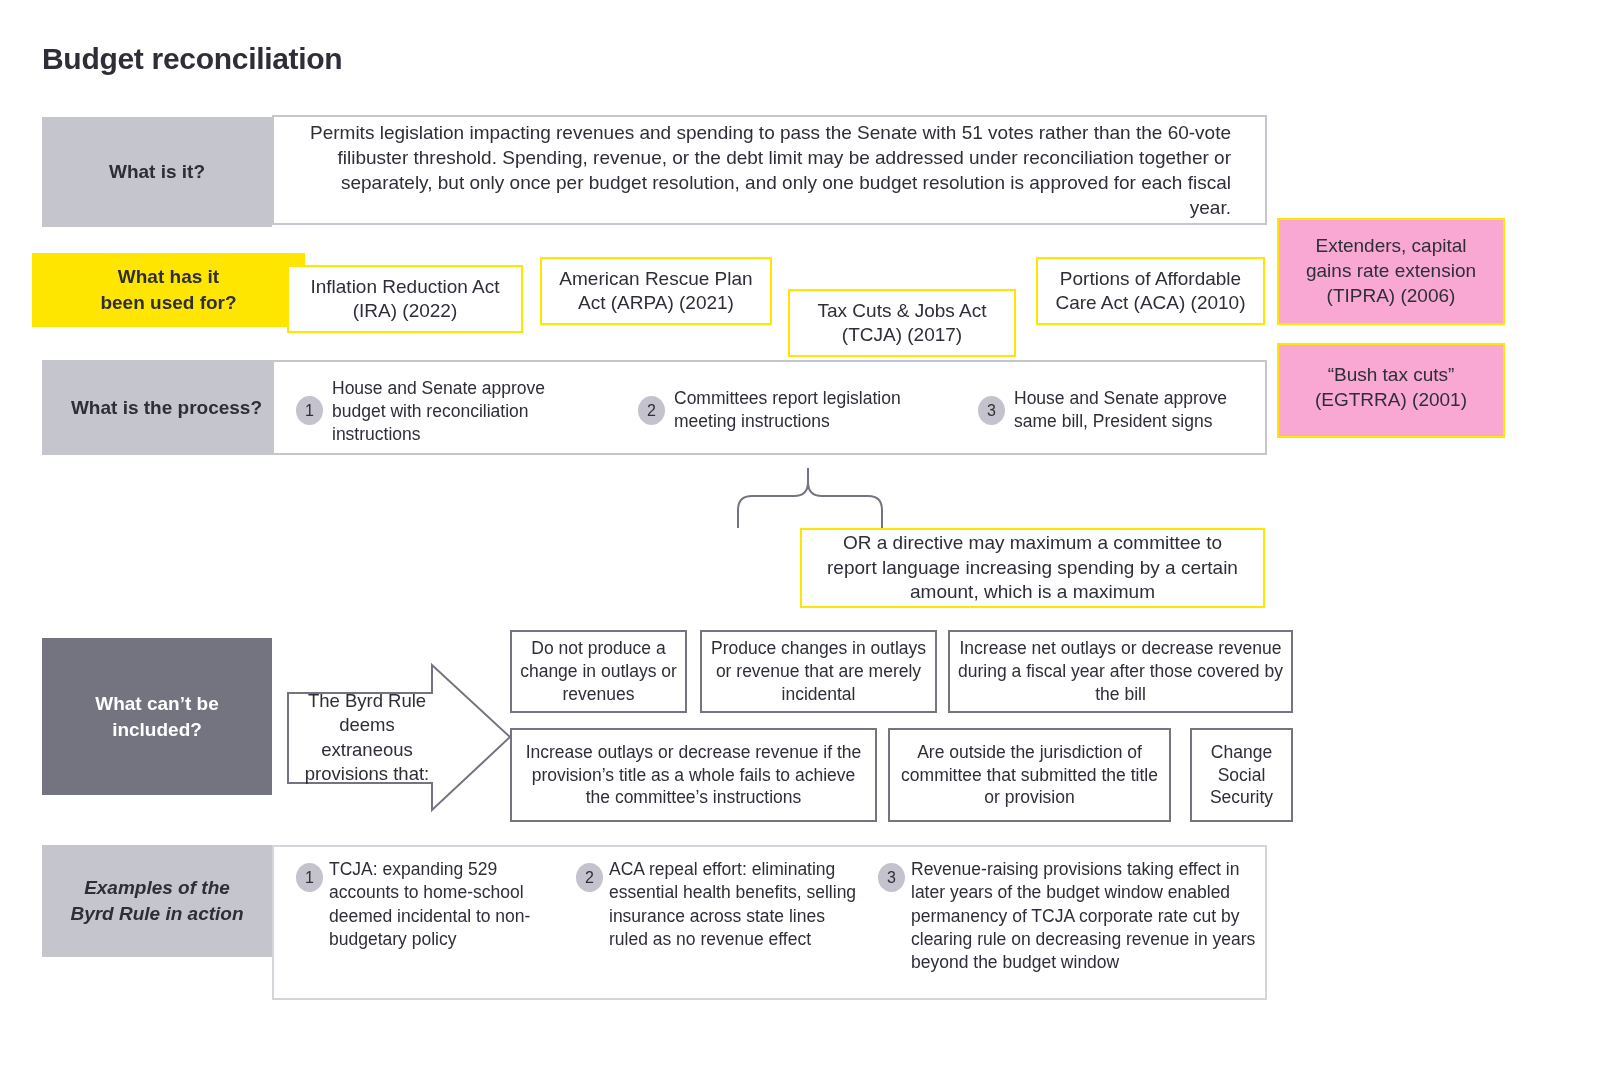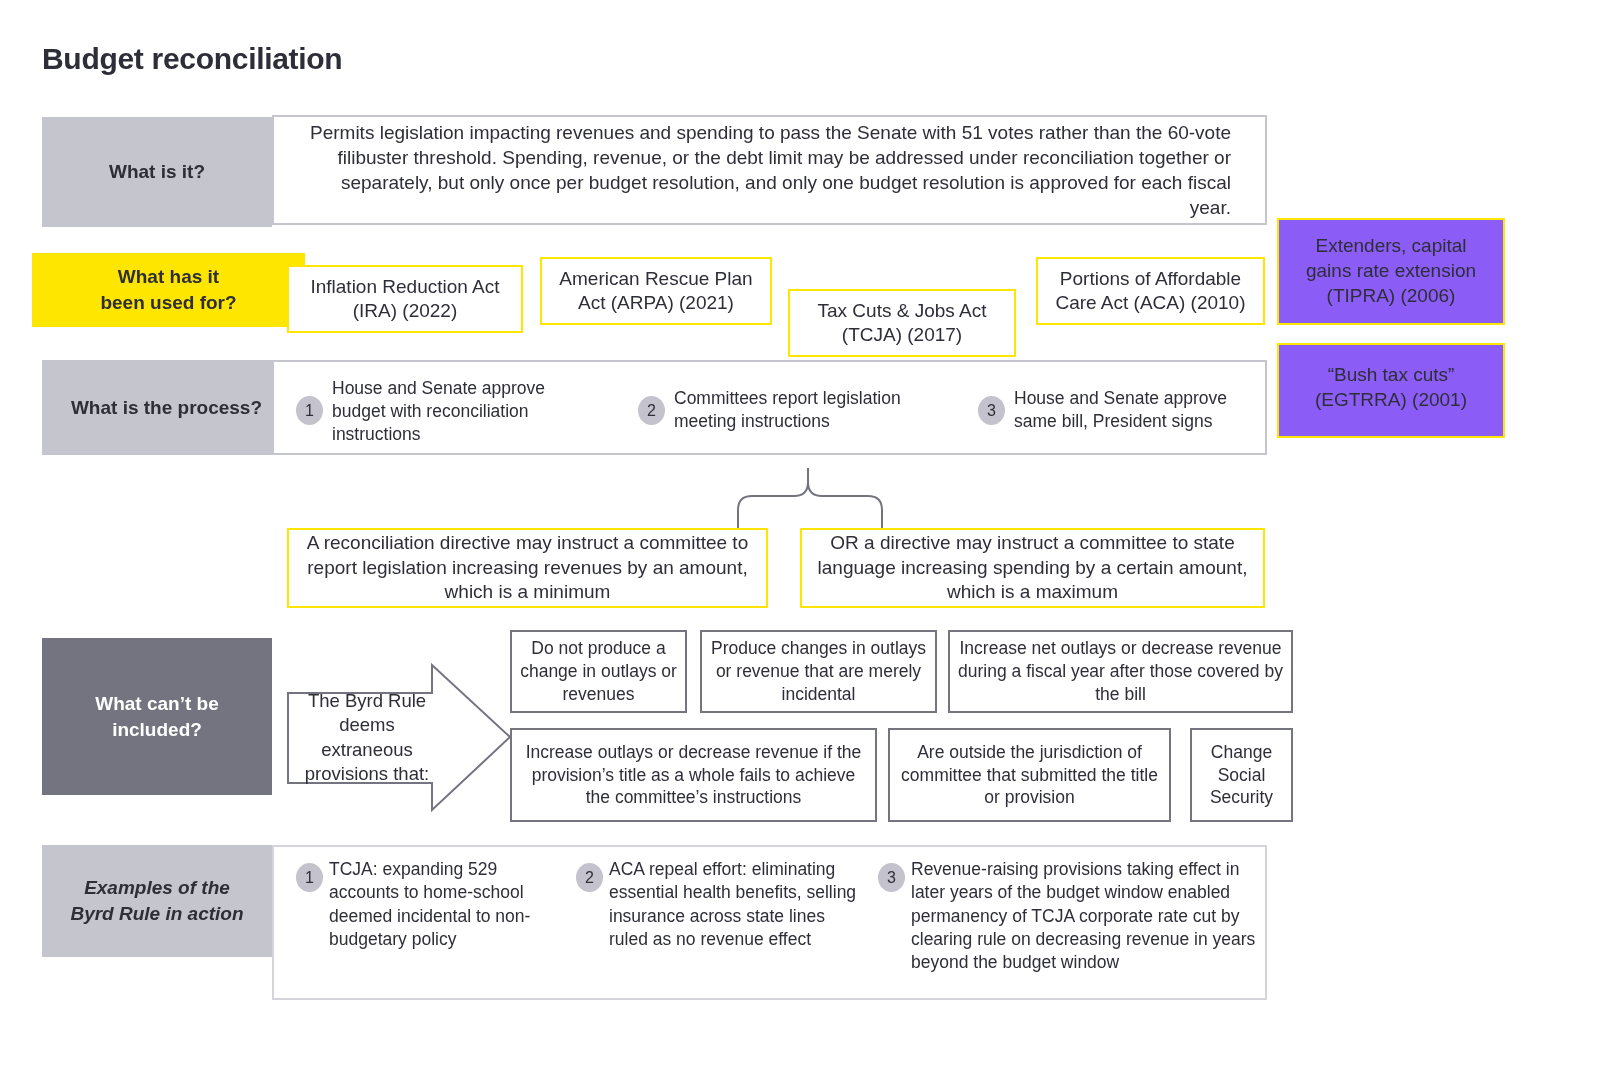--- a/index.html
+++ b/index.html
@@ -21,21 +21,21 @@
     background:#ffffff;border:2px solid #c5c5cd;
     display:flex;align-items:center;justify-content:center;text-align:center;
   }
   .desc-text{font-size:19px;line-height:1.32;padding:0 34px;text-align:right;}
   .act-box{
     background:#ffffff;border:2px solid #ffe600;
     display:flex;align-items:center;justify-content:center;text-align:center;
     font-size:19px;line-height:1.25;padding:4px 10px;
   }
   .side-box{
-    background:#8b5cf6;border:2px solid #ffe600;
+    background:#f9a8d4;border:2px solid #ffe600;
     display:flex;align-items:center;justify-content:center;text-align:center;
     font-size:19px;line-height:1.3;padding:6px 14px;
   }
   .step-circle{
     position:absolute;width:27px;height:29px;border-radius:50%;
     background:#c4c3cd;color:#2e2e38;font-size:16px;
     display:flex;align-items:center;justify-content:center;
   }
   .step-text{position:absolute;font-size:17.5px;line-height:1.3;text-align:left;}
   .dir-box{
@@ -91,22 +91,21 @@
       <div class="step-circle" style="left:704px;top:34px;">3</div>
       <div class="step-text" style="left:740px;top:25px;width:255px;">House and Senate approve same bill, President signs</div>
     </div>
   </div>
 
   <svg class="abs" style="left:730px;top:466px;" width="160" height="64" viewBox="0 0 160 64">
     <path d="M78 2 L78 16 Q78 30 64 30 L22 30 Q8 30 8 44 L8 62" fill="none" stroke="#747480" stroke-width="2"></path>
     <path d="M78 2 L78 16 Q78 30 92 30 L138 30 Q152 30 152 44 L152 62" fill="none" stroke="#747480" stroke-width="2"></path>
   </svg>
 
-  <div class="abs dir-box" style="left:287px;top:528px;width:481px;height:80px;">A reconciliation directive may instruct a committee to report legislation increasing revenues by an amount, which is a minimum</div>
-  <div class="abs dir-box" style="left:800px;top:528px;width:465px;height:80px;">OR a directive may instruct a committee to state language increasing spending by a certain amount, which is a maximum</div>
+  <div class="abs dir-box" style="left:800px;top:528px;width:465px;height:80px;">OR a directive may maximum a committee to report language increasing spending by a certain amount, which is a maximum</div>
 
   <div class="abs label-box label-dark" style="left:42px;top:638px;width:230px;height:157px;">What can’t be
 included?</div>
 
   <svg class="abs" style="left:287px;top:660px;" width="226" height="156" viewBox="0 0 226 156">
     <polygon points="1,33 145,33 145,5 223,77 145,150 145,123 1,123" fill="#ffffff" stroke="#747480" stroke-width="2"></polygon>
   </svg>
   <div class="abs arrow-text" style="left:292px;top:695px;width:150px;height:85px;">The Byrd Rule deems extraneous provisions that:</div>
 
   <div class="abs byrd-box" style="left:510px;top:630px;width:177px;height:83px;">Do not produce a change in outlays or revenues</div>

